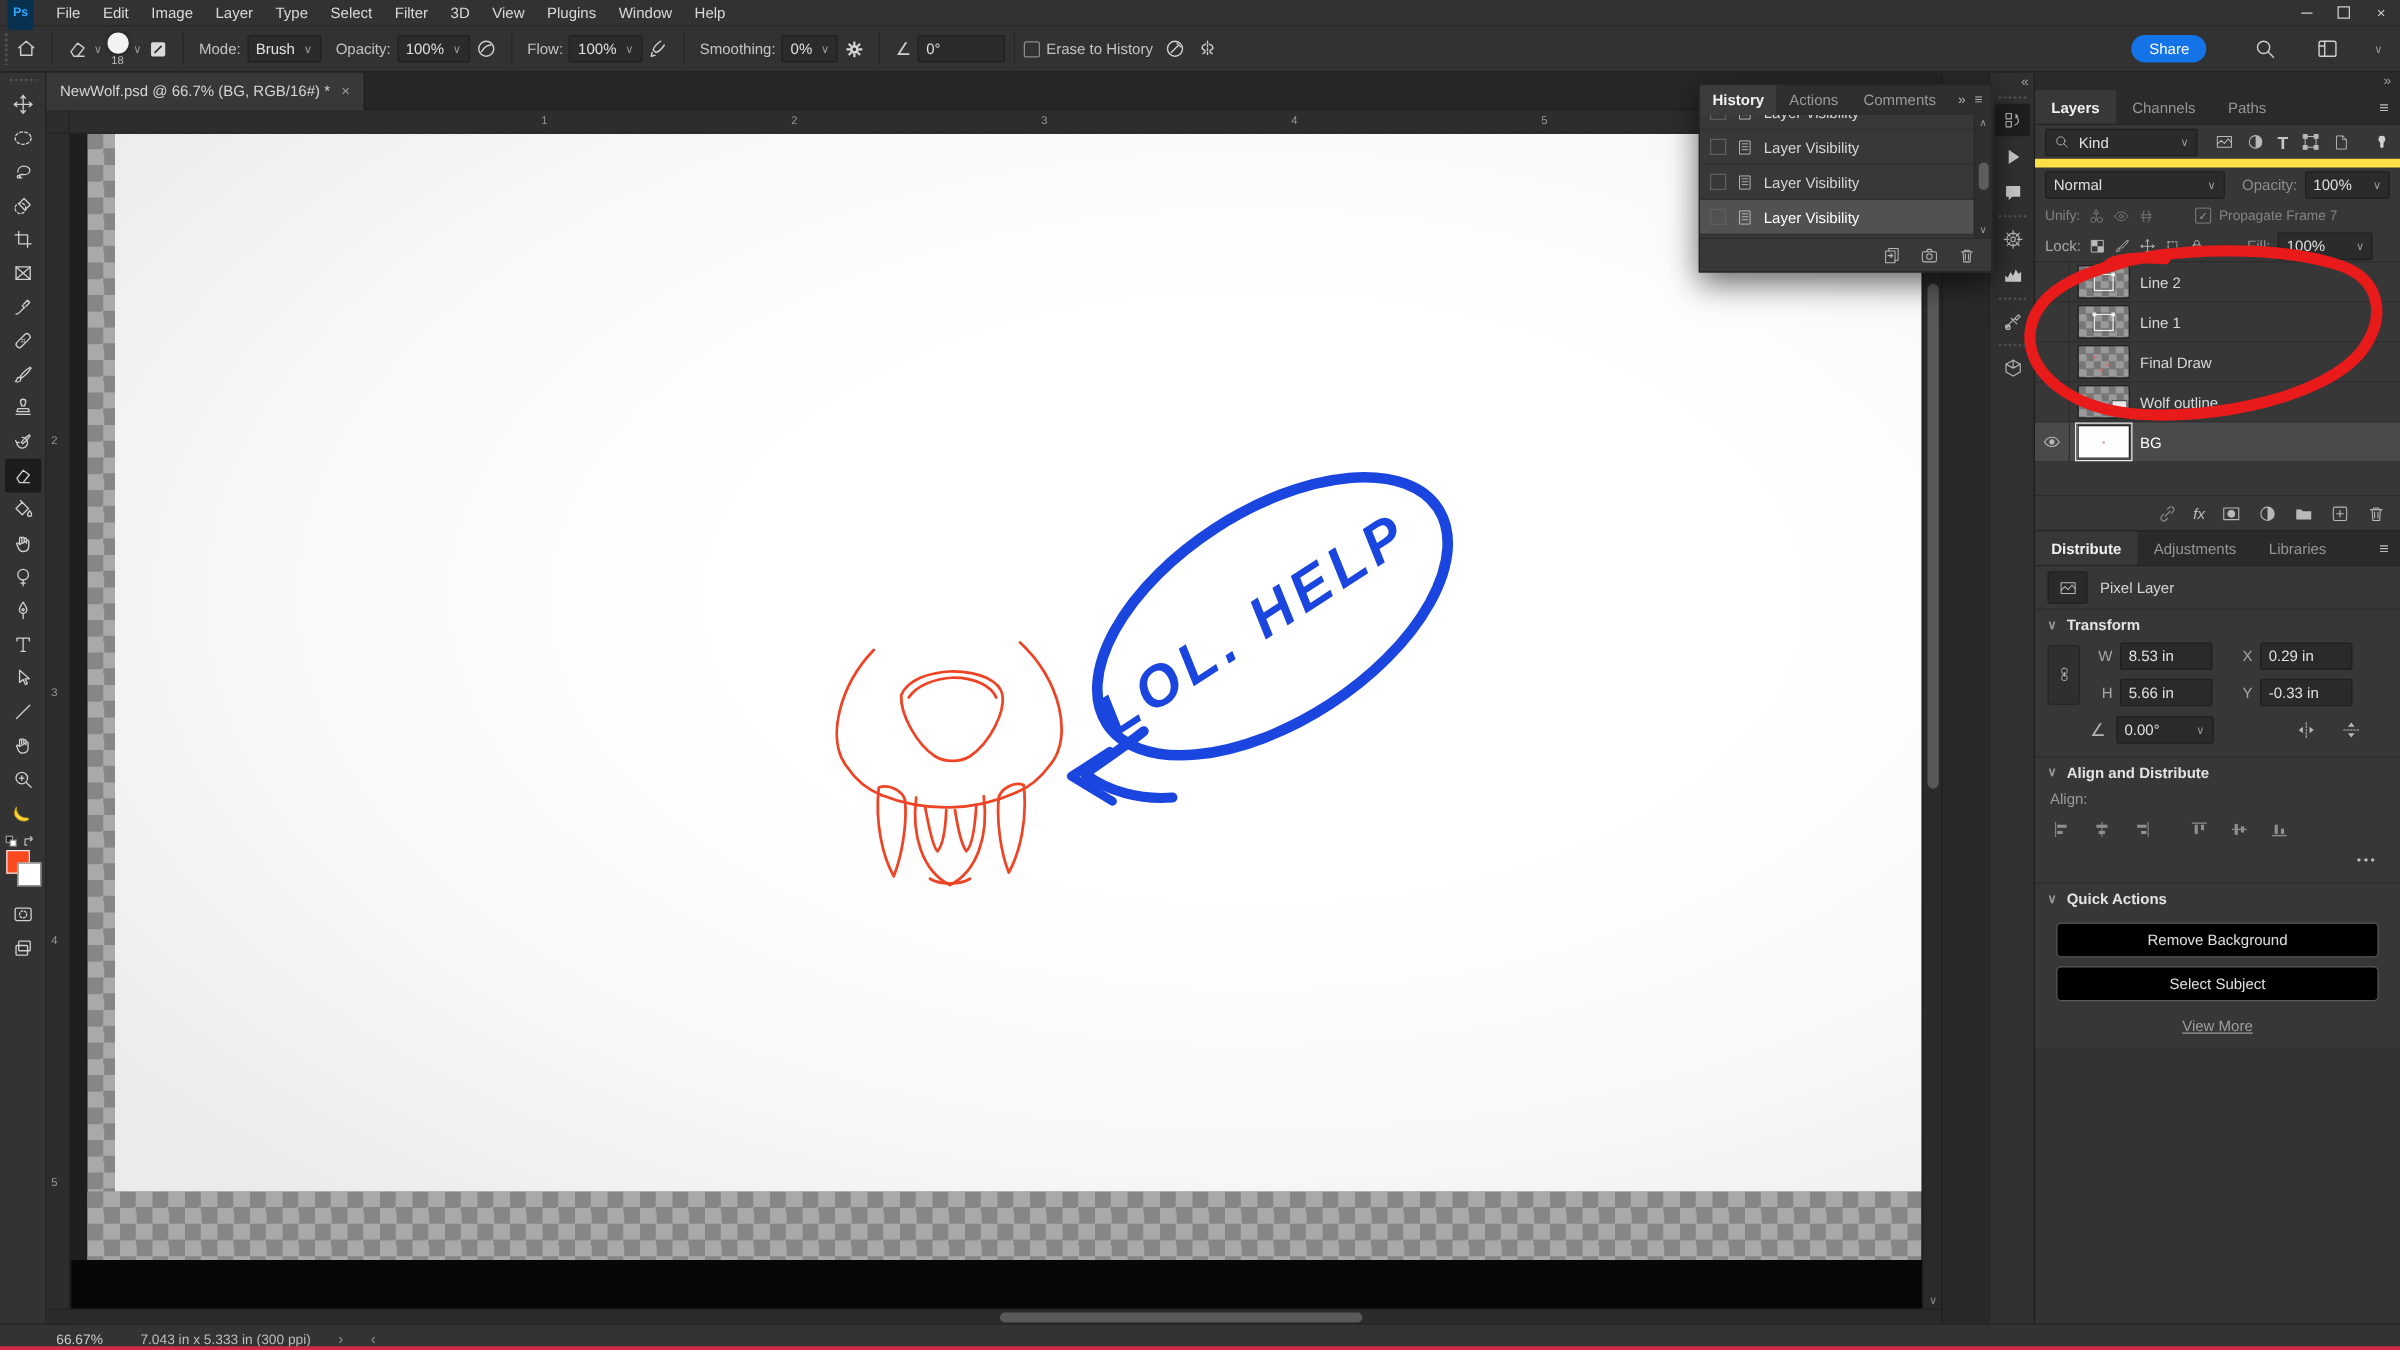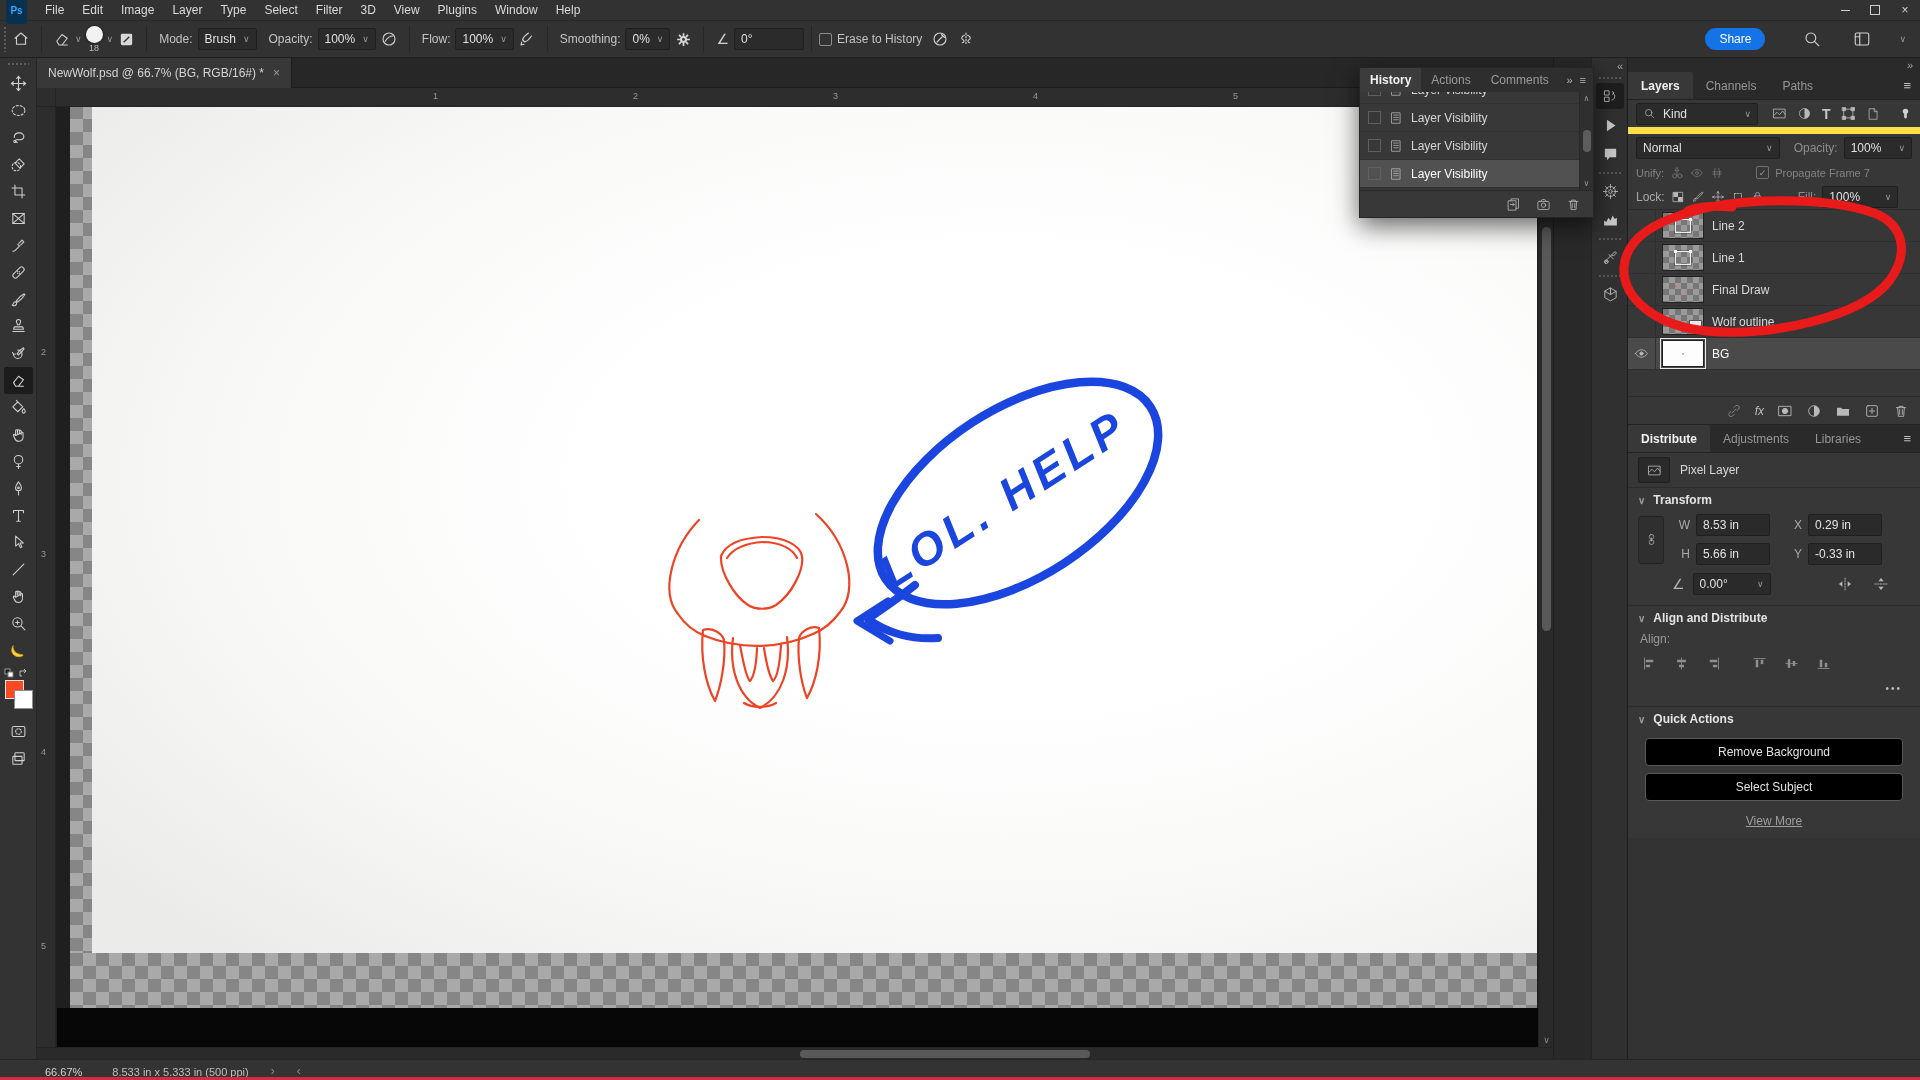--- a/index.html
+++ b/index.html
@@ -915,17 +915,17 @@
       </svg>
   </div>
 </div>
 
 <svg id="red-circle" width="1920" height="1080" viewBox="0 0 1920 1080">
   <path d="M1732,207 C1700,204 1683,211 1688,213 C1649,224 1626,241 1624,267 C1622,299 1657,326 1706,331 C1772,337 1862,317 1890,280 C1910,252 1903,224 1874,213 C1825,196 1735,197 1683,214" stroke="#e81a1a" stroke-width="9" fill="none" stroke-linecap="round"></path>
 </svg>
 
 <div id="statusbar" class="abs">
   <span class="sb-zoom">66.67%</span>
-  <span class="sb-info">8.533 in x 5.333 in (500 ppi)</span>
+  <span class="sb-info">7.043 in x 5.333 in (300 ppi)</span>
   <span class="sb-arrow">›</span>
   <span class="sb-arrow">‹</span>
 </div>
 <div id="crimson" class="abs"></div>
 
 </body></html>

